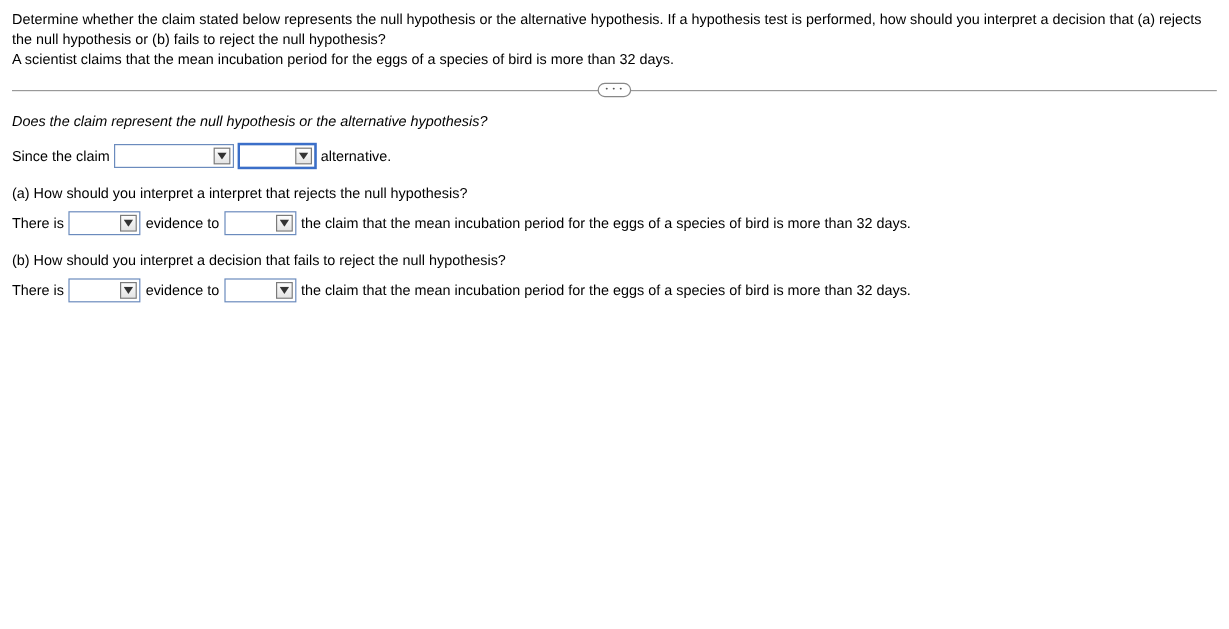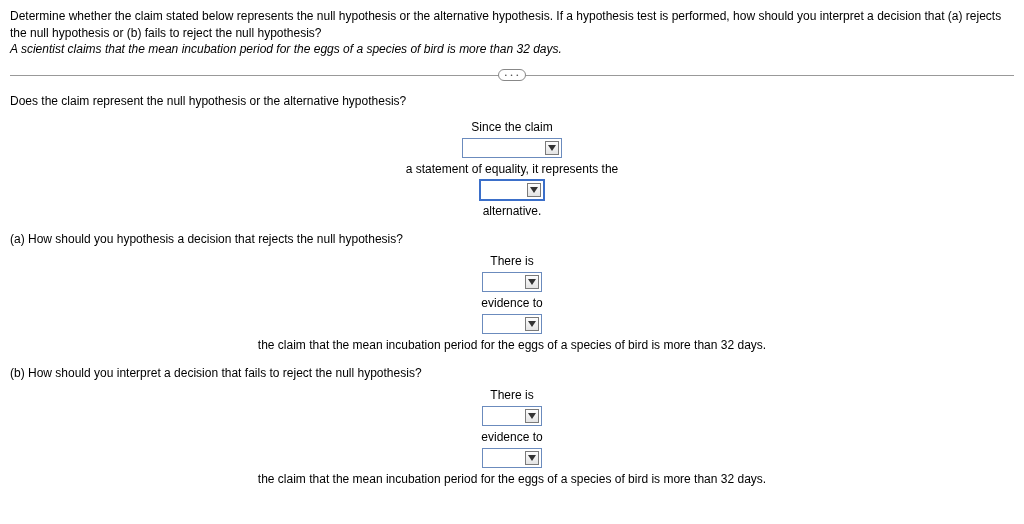--- a/index.html
+++ b/index.html
@@ -6,21 +6,21 @@
   body {
     margin: 0;
     padding: 8px 10px;
     font-family: Arial, Helvetica, sans-serif;
     font-size: 12px;
     color: #000;
     background: #fff;
     width: 1024px;
   }
   .intro { line-height: 1.4; }
-  .claim-line { margin-bottom: 12px; font-style: italic; }
+  .claim-line { margin-bottom: 12px; }
   .divider-wrap {
     position: relative;
     height: 14px;
     margin: 6px 0 12px 0;
   }
   .divider-line {
     position: absolute;
     top: 50%;
     left: 0; right: 0;
     border-top: 1px solid #999;
@@ -39,28 +39,27 @@
     align-items: center;
     justify-content: center;
     cursor: pointer;
   }
   .divider-pill span {
     font-size: 6px;
     letter-spacing: 1px;
     color: #555;
     line-height: 1;
   }
-  .question { margin: 10px 0 12px 0; }
+  .question { margin: 10px 0 12px 0; font-style: italic; }
   .row {
     display: flex;
     align-items: center;
     flex-wrap: wrap;
     gap: 4px;
     margin: 8px 0 14px 0;
-    flex-direction: column;
   }
   .dd {
     display: inline-flex;
     align-items: center;
     justify-content: flex-end;
     border: 1px solid #6b8bbd;
     background: #fff;
     height: 20px;
     padding: 0 2px 0 4px;
     cursor: pointer;
@@ -99,32 +98,31 @@
 
 <div class="row">
   <span>Since the claim</span>
   <span class="dd wide">
     <span class="caret">
       <svg width="8" height="6" viewBox="0 0 8 6">
           <polygon points="0,0 8,0 4,6" fill="#333"></polygon>
         </svg>
     </span>
   </span>
-  <span>a statement of equality, it represents the</span>
   <span class="dd med focus">
     <span class="caret">
       <svg width="8" height="6" viewBox="0 0 8 6">
           <polygon points="0,0 8,0 4,6" fill="#333"></polygon>
         </svg>
     </span>
   </span>
   <span>alternative.</span>
 </div>
 
-<div class="part-label">(a) How should you hypothesis a decision that rejects the null hypothesis?</div>
+<div class="part-label">(a) How should you interpret a interpret that rejects the null hypothesis?</div>
 
 <div class="row">
   <span>There is</span>
   <span class="dd sm">
     <span class="caret">
       <svg width="8" height="6" viewBox="0 0 8 6">
           <polygon points="0,0 8,0 4,6" fill="#333"></polygon>
         </svg>
     </span>
   </span>

